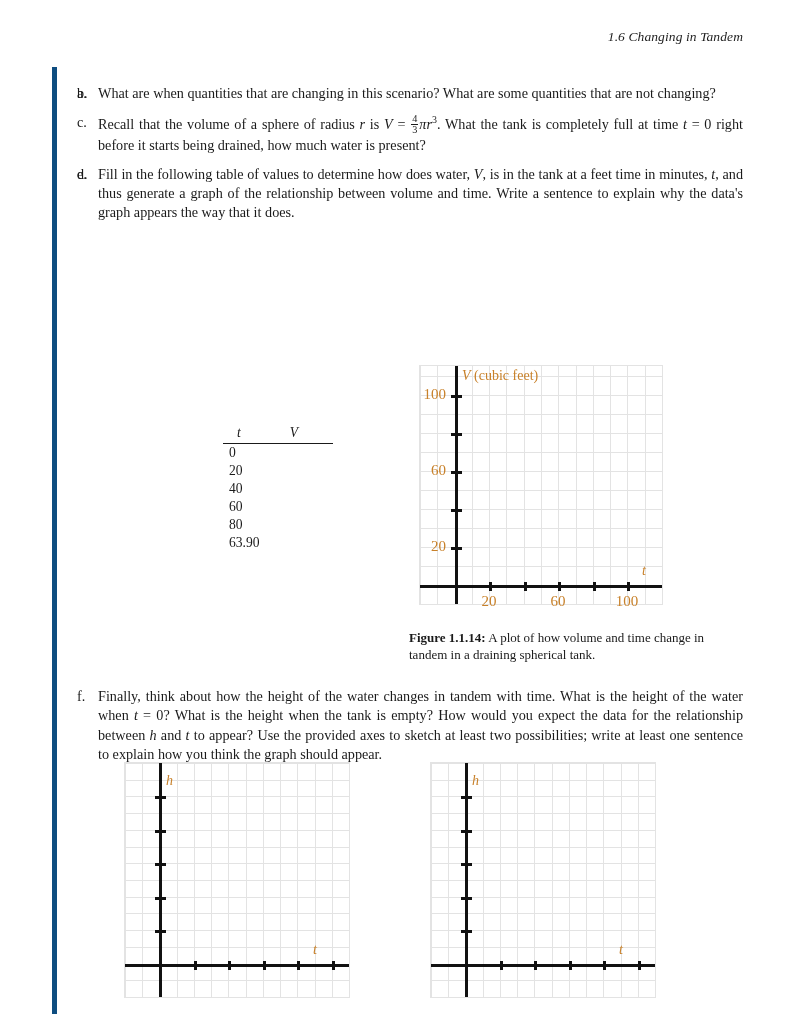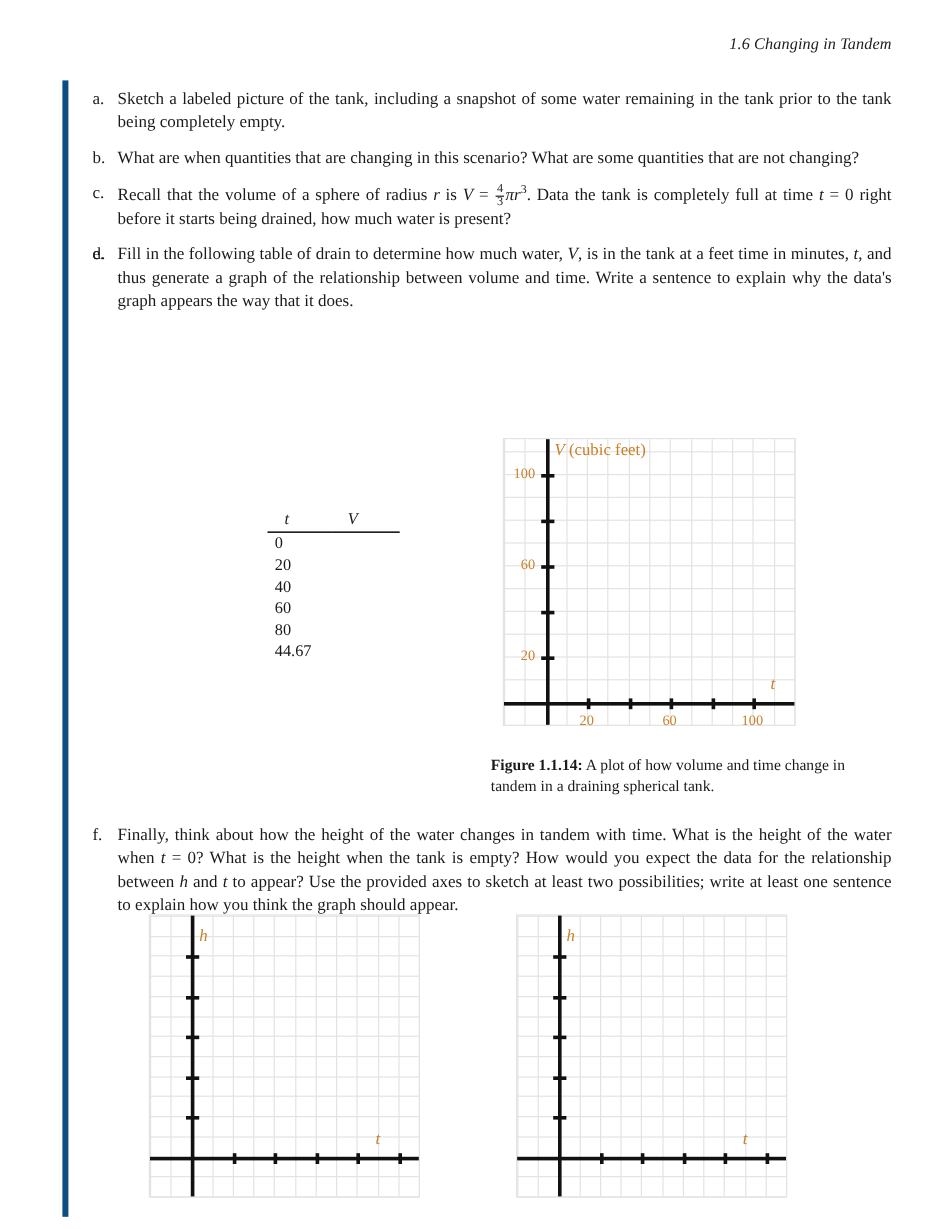--- a/index.html
+++ b/index.html
@@ -172,21 +172,21 @@
     background: #111111;
   }
   .tick-y {
     position: absolute;
     height: 3px;
     width: 11px;
     background: #111111;
   }
   .tlabel {
     position: absolute;
-    font-size: 12px;
+    font-size: 15px;
     color: #c8812a;
     white-space: nowrap;
   }
   .axname {
     position: absolute;
     font-style: italic;
     font-size: 14px;
     color: #c8812a;
     white-space: nowrap;
   }
@@ -248,37 +248,37 @@
 <div class="running-head">1.6 Changing in Tandem</div>
 
 <div class="margin-rule"></div>
 
 <div class="content">
 
 
   <ol class="items">
 
     <li>
-      <span class="marker">a.</span><span>Sketch a labeled picture of the tank, including a snapshot of some water remaining in the tank prior to the tank being completely empty.</span>
+      <span class="marker">a.</span>
     </li>
 
     <li>
       <span class="marker">b.</span><span>What are when quantities that are changing in this scenario? What are some quantities that are not changing?</span>
     </li>
 
     <li>
-      <span class="marker">c.</span><span>Recall that the volume of a sphere of radius </span><i>r</i><span> is </span><i>V</i><span> = </span><span class="frac"><span class="num">4</span><span class="den">3</span></span><i>πr</i><sup>3</sup><span>. Data the tank is completely full at time </span><i>t</i><span> = 0 right before it starts being drained, how much water is present?</span>
+      <span class="marker">c.</span><span>Recall that the volume of a sphere of radius </span><i>r</i><span> is </span><i>V</i><span> = </span><span class="frac"><span class="num">4</span><span class="den">3</span></span><i>πr</i><sup>3</sup><span>. What the tank is completely full at time </span><i>t</i><span> = 0 right before it starts being drained, how much water is present?</span>
     </li>
 
     <li>
       <span class="marker">d.</span>
     </li>
 
     <li>
-      <span class="marker">e.</span><span>Fill in the following table of drain to determine how much water, </span><i>V</i><span>, is in the tank at a feet time in minutes, </span><i>t</i><span>, and thus generate a graph of the relationship between volume and time. Write a sentence to explain why the data's graph appears the way that it does.</span>
+      <span class="marker">e.</span><span>Fill in the following table of values to determine how does water, </span><i>V</i><span>, is in the tank at a feet time in minutes, </span><i>t</i><span>, and thus generate a graph of the relationship between volume and time. Write a sentence to explain why the data's graph appears the way that it does.</span>
     </li>
 
   </ol>
 </div>
 
 <div class="fig-row">
 
   <div class="data-table">
     <table>
       <thead>
@@ -302,21 +302,21 @@
         </tr>
         <tr>
           <td class="cell-t">60</td>
           <td class="cell-v"></td>
         </tr>
         <tr>
           <td class="cell-t">80</td>
           <td class="cell-v"></td>
         </tr>
         <tr>
-          <td class="cell-t">44.67</td>
+          <td class="cell-t">63.90</td>
           <td class="cell-v"></td>
         </tr>
       </tbody>
     </table>
   </div>
 
 
   <div class="graph" id="main-plot">
       <div class="grid-lines">
         <span class="v" style="left: 0px;"></span>

